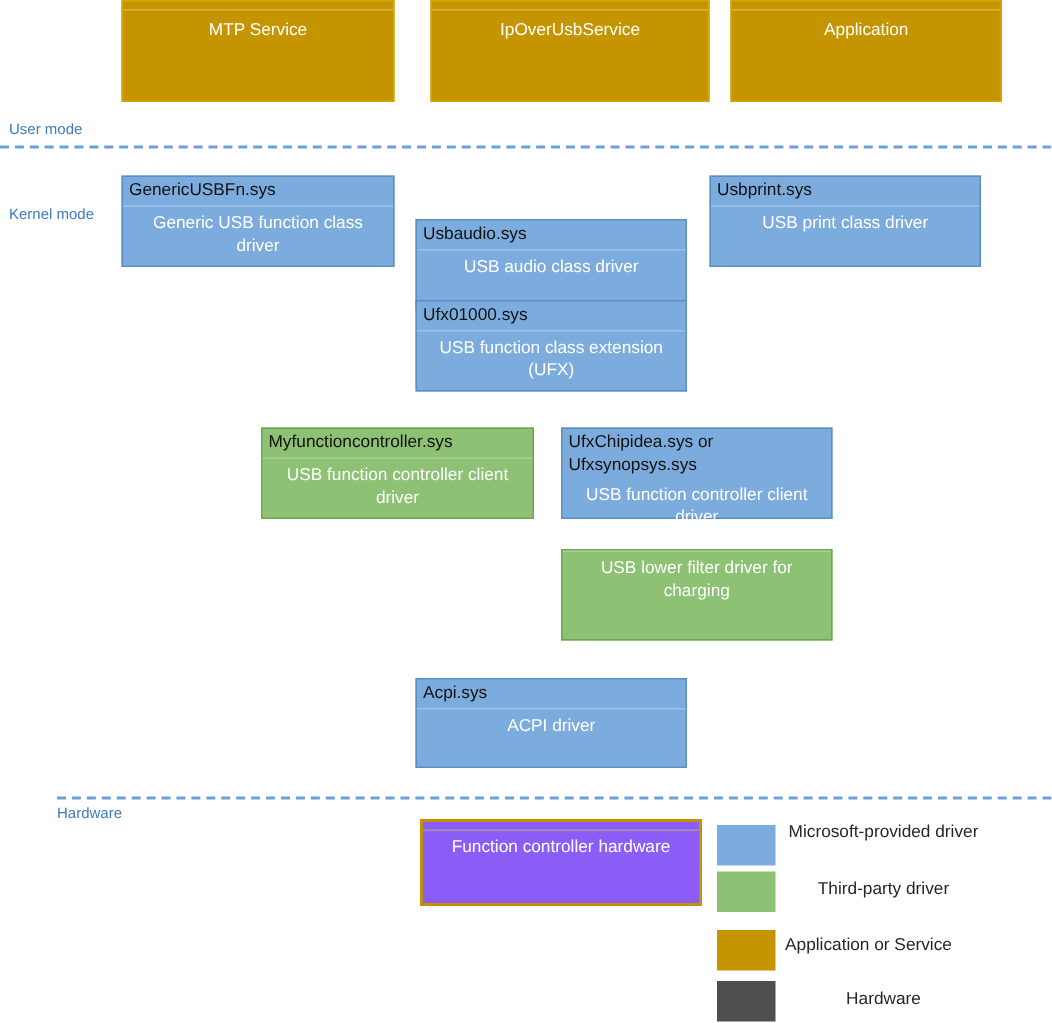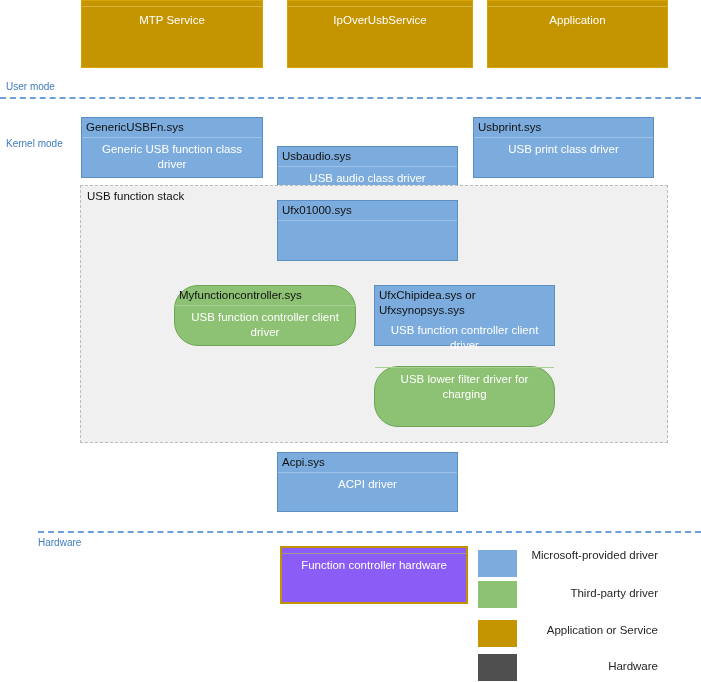--- a/index.html
+++ b/index.html
@@ -50,21 +50,20 @@
   .blue {
     background: #7cacdd;
     border-color: #5b8fc4;
   }
   .blue .bar { background: #9dc2e6; }
 
   
   .green {
     background: #8dc173;
     border-color: #6da553;
-    border-radius: 24px;
   }
   .green .bar { background: #a8d092; }
 
   
   .gray {
     background: #8b5cf6;
     border: 2px solid #c39200;
   }
   .gray .bar { background: #9a9a9a; }
 
@@ -97,21 +96,21 @@
     white-space: nowrap;
   }
 
   
   .legend-swatch { position: absolute; }
   .legend-text {
     position: absolute;
     font-size: 11.5px;
     line-height: 15px;
     color: #262626;
-    text-align: right;
+    text-align: center;
     white-space: pre-line;
   }
 </style>
 </head>
 <body>
 
 <div id="stage">
 
   <div class="box gold" style="left:81px; top:0px; width:182px; height:68px;">
     <div class="hdr"></div>
@@ -146,27 +145,25 @@
     <div class="bar"></div>
     <div class="body">USB audio class driver</div>
   </div>
 
   <div class="box blue" style="left:473px; top:117px; width:181px; height:61px;">
     <div class="hdr">Usbprint.sys</div>
     <div class="bar"></div>
     <div class="body">USB print class driver</div>
   </div>
 
-  <div id="fn-stack" style="left:80px; top:185px; width:588px; height:258px;">
-    <div class="stack-label">USB function stack</div>
-  </div>
 
   <div class="box blue" style="left:277px; top:200px; width:181px; height:61px;">
     <div class="hdr">Ufx01000.sys</div>
     <div class="bar"></div>
+    <div class="body">USB function class extension (UFX)</div>
   </div>
 
   <div class="box green" style="left:174px; top:285px; width:182px; height:61px;">
     <div class="hdr">Myfunctioncontroller.sys</div>
     <div class="bar"></div>
     <div class="body">USB function controller client driver</div>
   </div>
 
   <div class="box blue" style="left:374px; top:285px; width:181px; height:61px;">
     <div class="hdr" style="white-space:normal; line-height:15px;">UfxChipidea.sys or Ufxsynopsys.sys</div>

